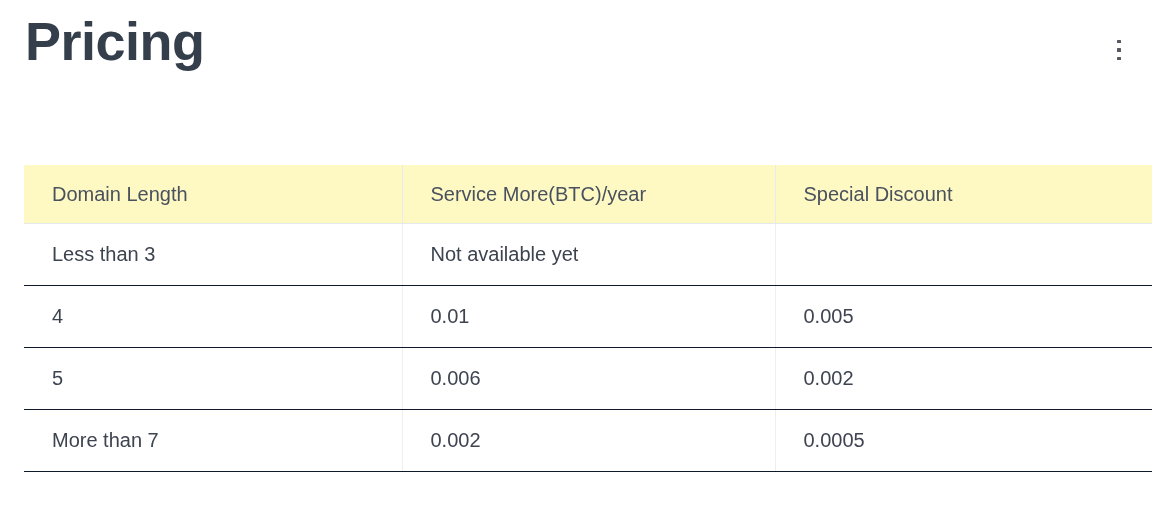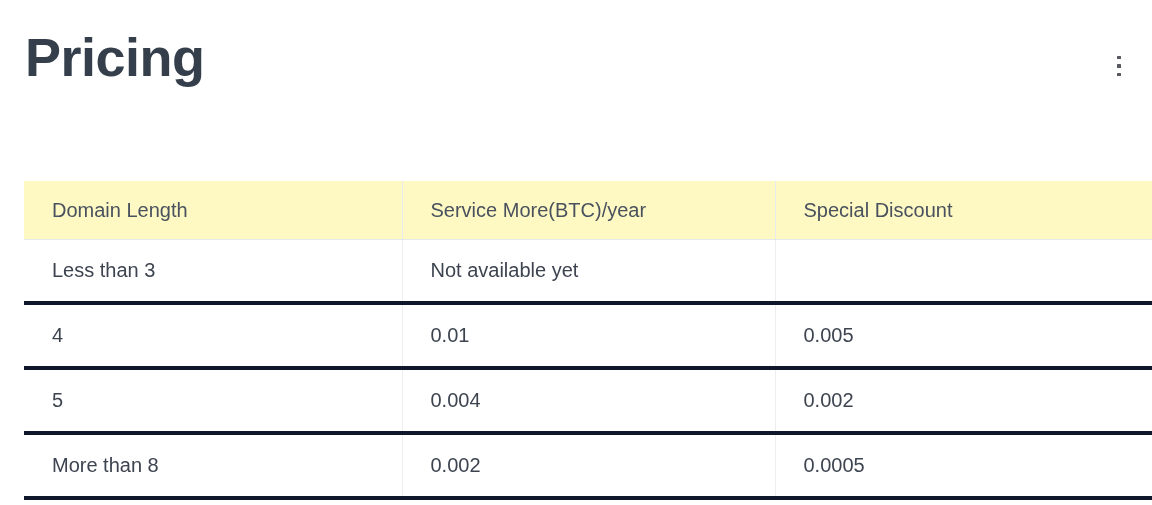--- a/index.html
+++ b/index.html
@@ -20,21 +20,20 @@
     width: 1152px;
     height: 505px;
     box-sizing: border-box;
   }
 
   
   .page-header {
     position: relative;
     padding: 0;
     height: 120px;
-    margin-top: 16px;
   }
 
   .page-title {
     position: absolute;
     left: 25px;
     top: 8px;
     margin: 0;
     font-size: 54px;
     line-height: 1.25;
     font-weight: 700;
@@ -106,21 +105,21 @@
   }
 
   table.pricing-table tbody td {
     color: #3d4450;
     font-size: 20px;
     font-weight: 400;
     text-align: left;
     padding: 18px 0 18px 28px;
     height: 25px;
     box-sizing: content-box;
-    border-bottom: 4px solid #0f172a;
+    border-bottom: 1px solid #0f172a;
     border-right: 1px solid #eceef1;
     vertical-align: middle;
     white-space: nowrap;
   }
   table.pricing-table tbody td:last-child {
     border-right: none;
   }
 </style>
 </head>
 <body>
@@ -157,25 +156,25 @@
           <td>Not available yet</td>
           <td></td>
         </tr>
         <tr>
           <td>4</td>
           <td>0.01</td>
           <td>0.005</td>
         </tr>
         <tr>
           <td>5</td>
-          <td>0.004</td>
+          <td>0.006</td>
           <td>0.002</td>
         </tr>
         <tr>
-          <td>More than 8</td>
+          <td>More than 7</td>
           <td>0.002</td>
           <td>0.0005</td>
         </tr>
       </tbody>
     </table>
   </div>
 
 </div>
 
 </body></html>

